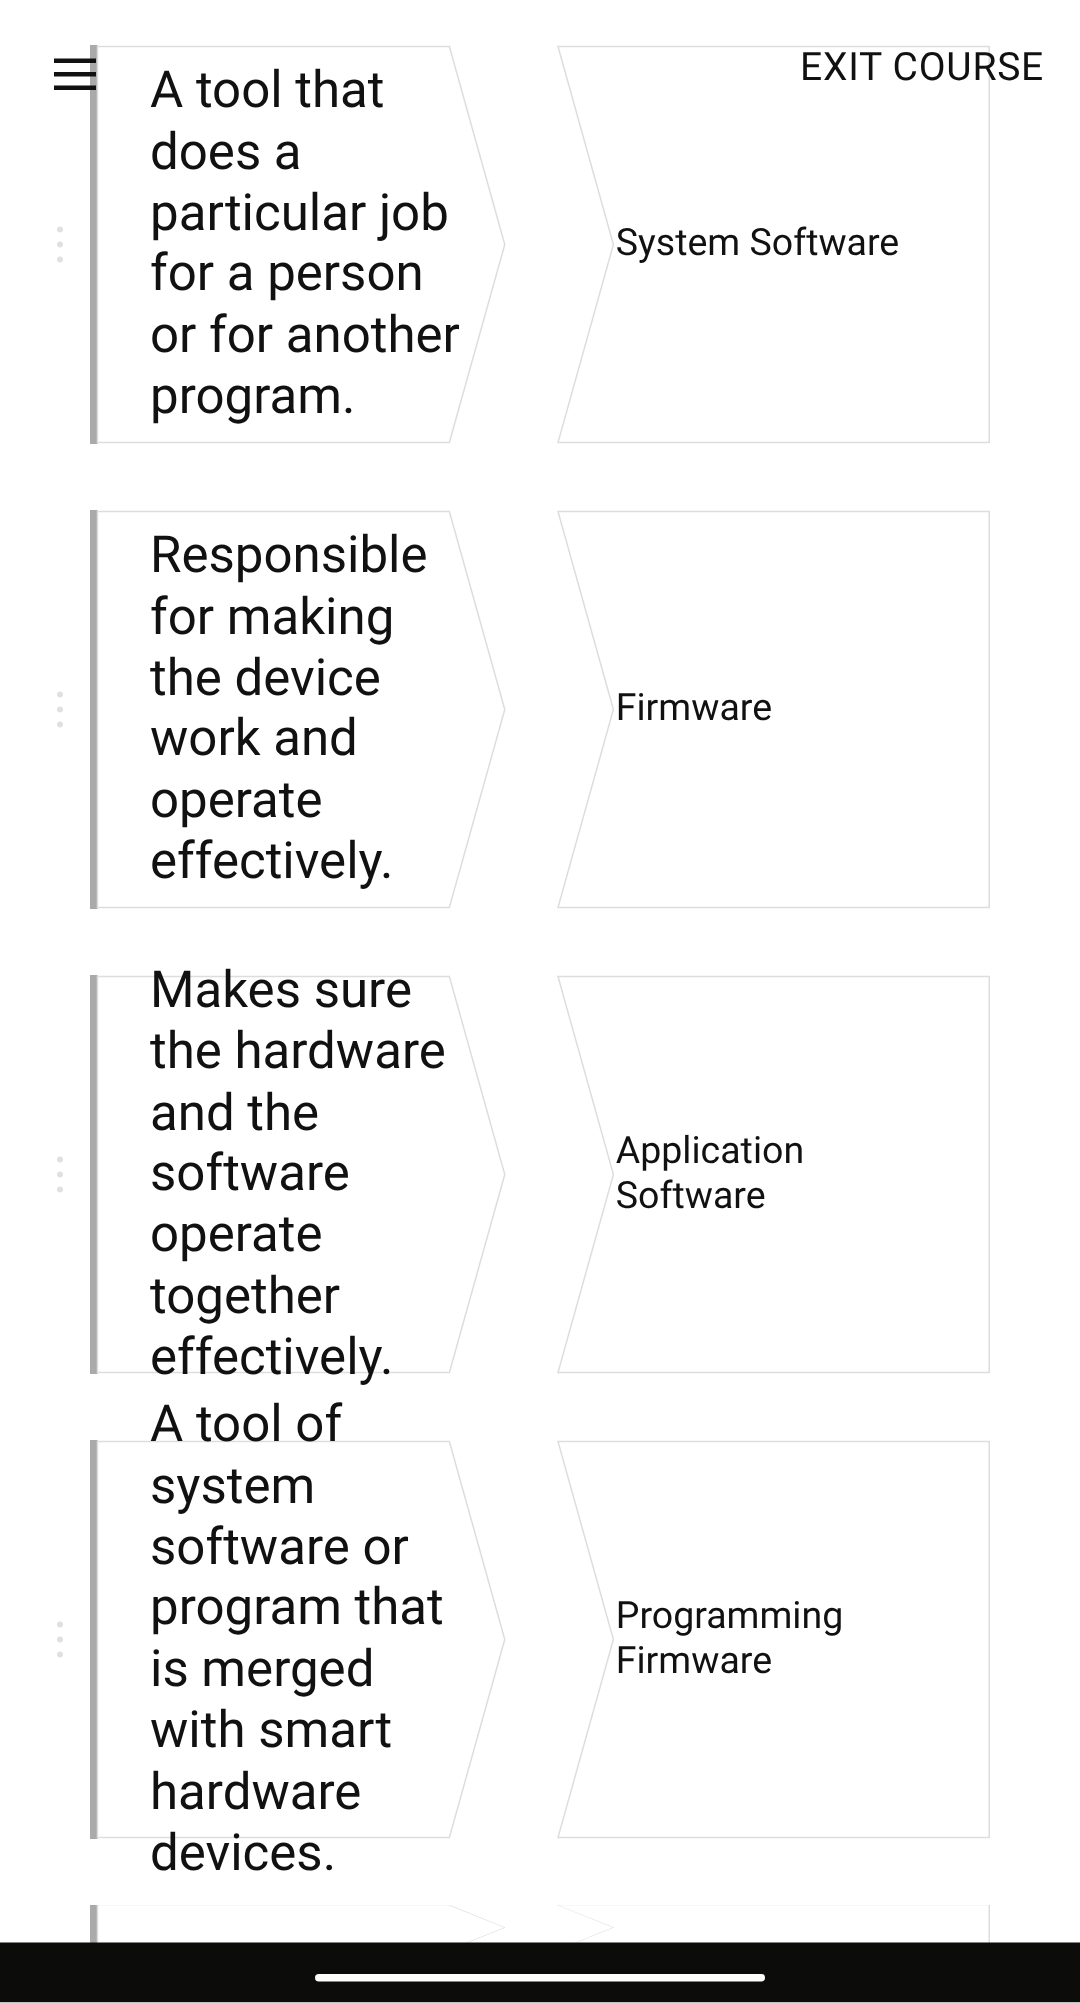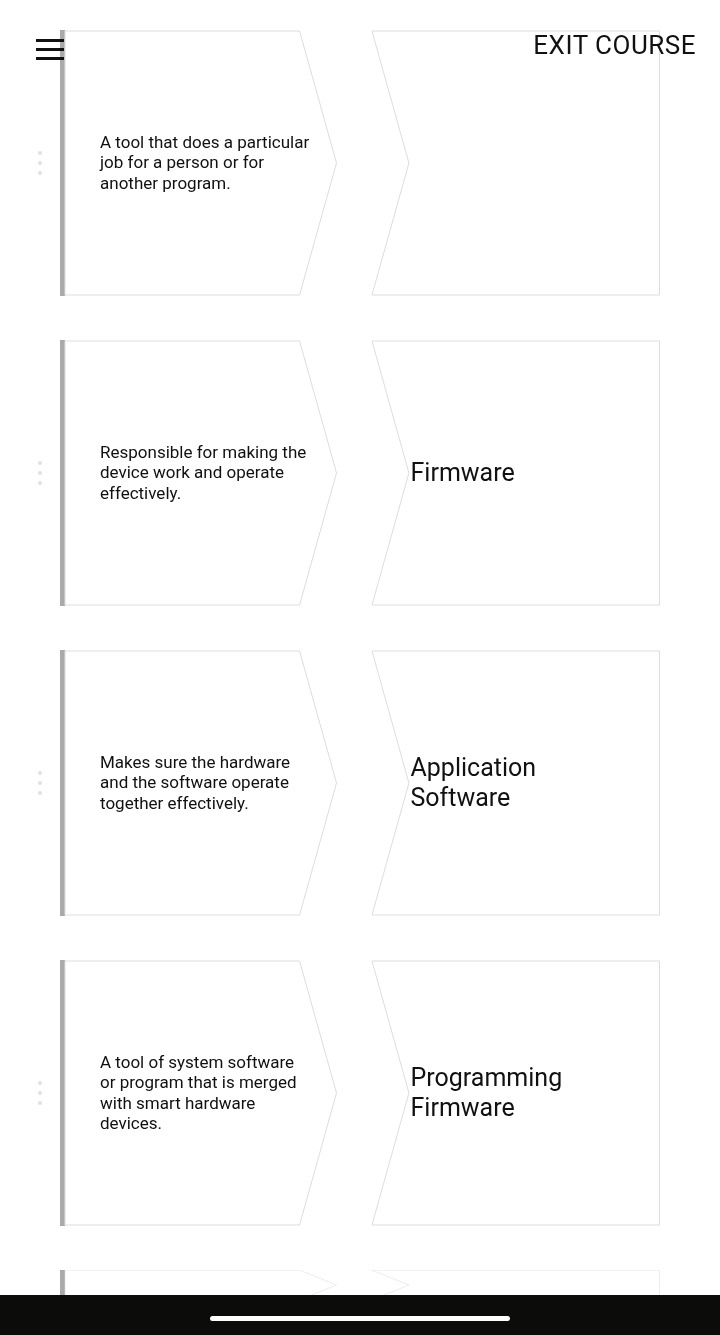--- a/index.html
+++ b/index.html
@@ -54,21 +54,21 @@
     display: flex; flex-direction: column; gap: 6px;
     opacity: 0.25;
   }
   .drag-dots .dot { width: 4px; height: 4px; background: #888; border-radius: 50%; }
 
   .card-text {
     position: absolute;
     left: 40px; right: 24px;
     top: 50%;
     transform: translateY(-50%);
-    font-size: 17px;
+    font-size: 34px;
     line-height: 1.2;
     color: #111;
   }
   .card-right .card-text { left: 40px; right: 24px; font-size: 25px; }
 
   .left-bar {
     position: absolute;
     left: 0; top: 0; bottom: 0;
     width: 5px;
     background: #aaa;
@@ -111,20 +111,21 @@
         <div class="left-bar"></div>
         <svg viewBox="0 0 278 266" preserveAspectRatio="none">
           <path d="M5 1 H240 L277 133 L240 265 H5 Z" fill="#fff" stroke="#ddd" stroke-width="1"></path>
         </svg>
         <div class="card-text">A tool that does a particular job for a person or for another program.</div>
       </div>
       <div class="card-right">
         <svg viewBox="0 0 290 266" preserveAspectRatio="none">
           <path d="M1 1 H289 V265 H1 L38 133 Z" fill="#fff" stroke="#ddd" stroke-width="1"></path>
         </svg>
+        <div class="card-text">System Software</div>
       </div>
     </div>
 
     <div class="pair-row">
       <div class="card-left">
         <div class="drag-dots">
           <div class="dot"></div>
             <div class="dot"></div>
             <div class="dot"></div>
         </div>

